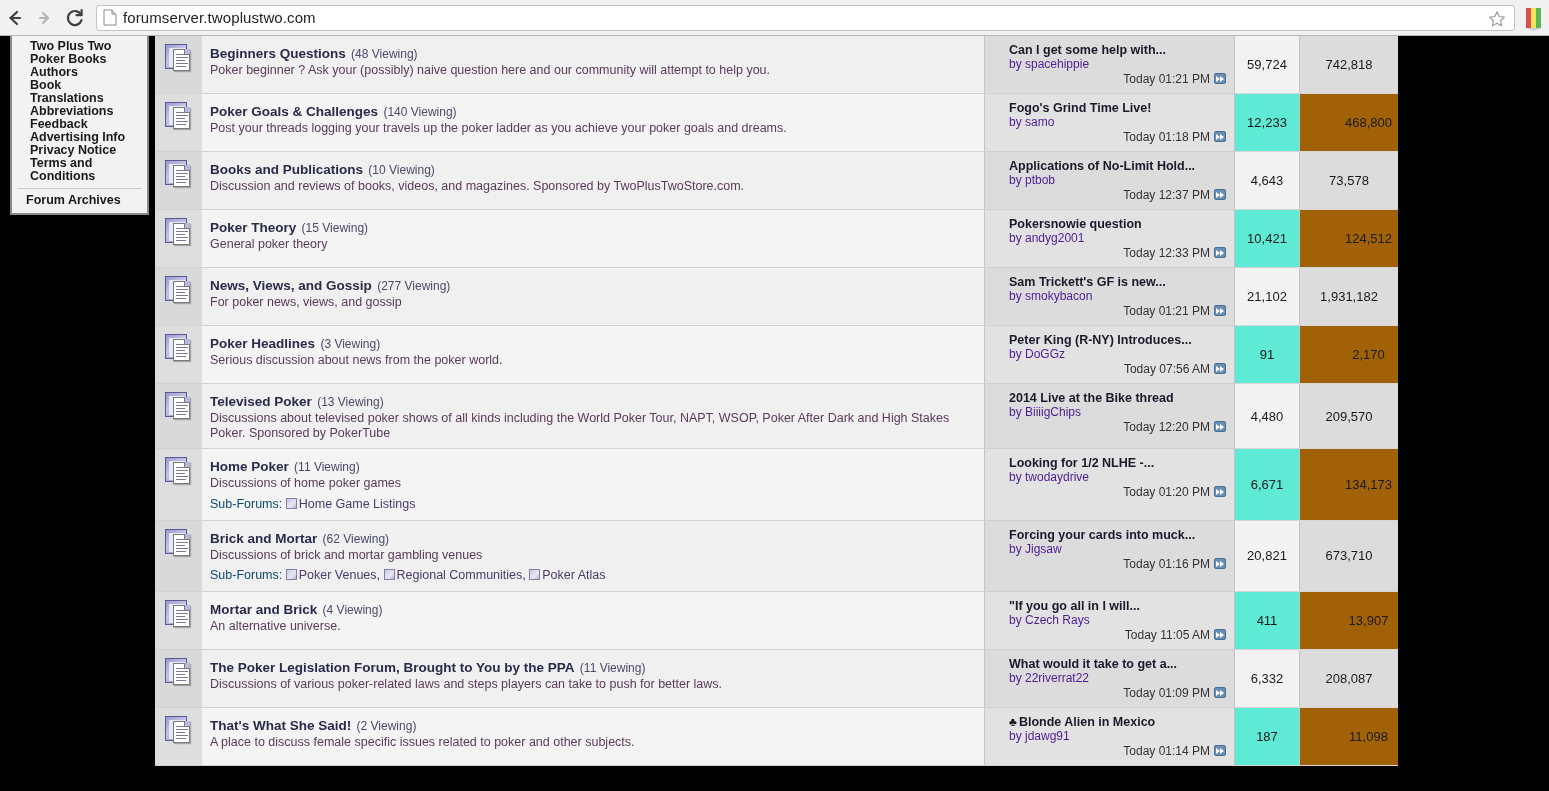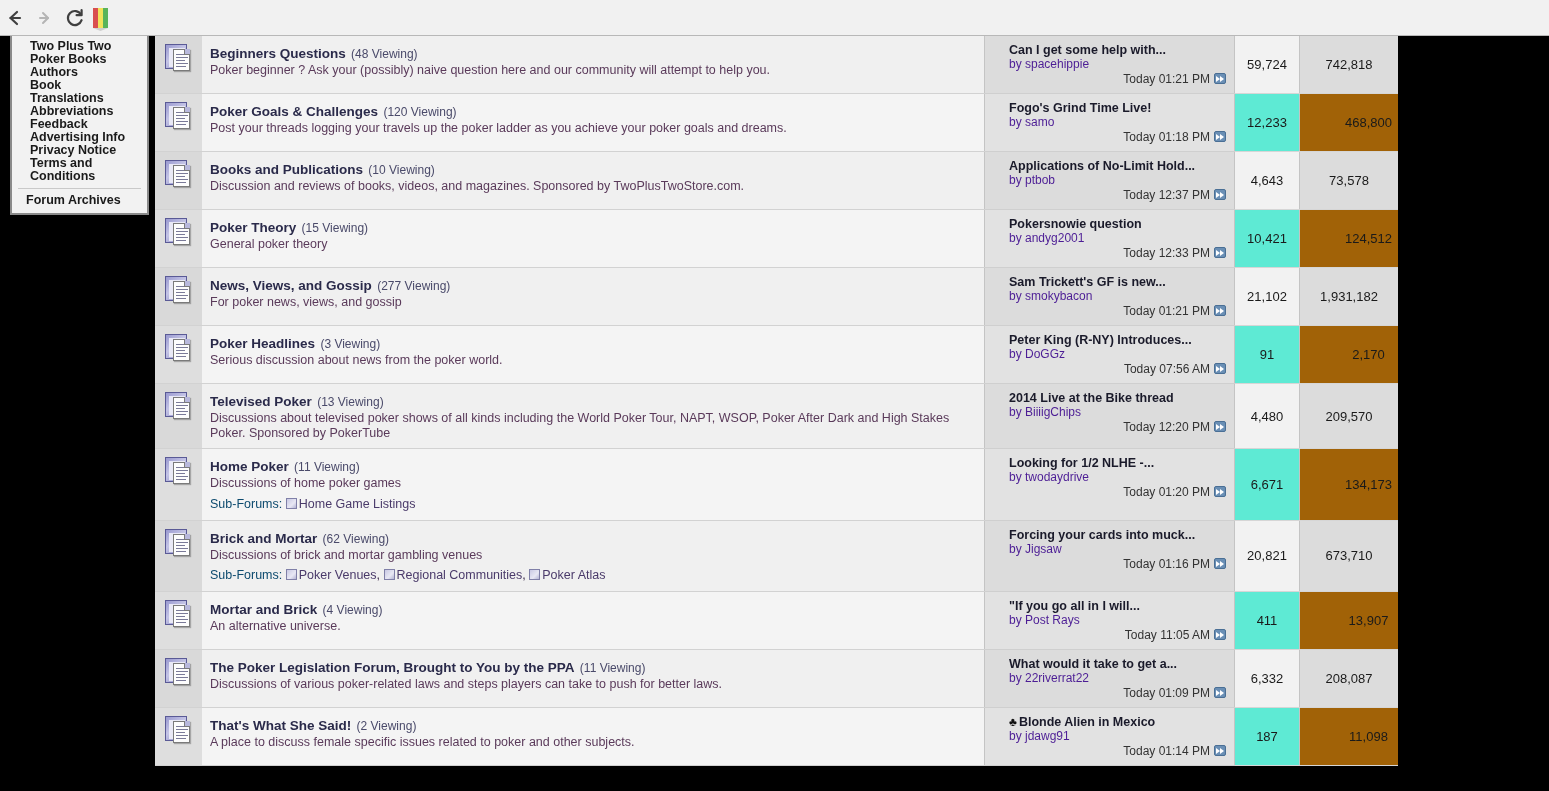--- a/index.html
+++ b/index.html
@@ -292,20 +292,30 @@
       <path d="M13 10 H5" stroke="#b5b5b5" stroke-width="2" fill="none" stroke-linecap="round"></path>
     </svg>
   </div>
   <div class="nav-btn">
     <svg width="22" height="22" viewBox="0 0 22 22">
       <path d="M17 7.5 A7 7 0 1 0 17.6 13.2" stroke="#404040" stroke-width="2.2" fill="none" stroke-linecap="round"></path>
       <path d="M17.6 3.2 L17.6 8.2 L12.6 8.2" stroke="#404040" stroke-width="2.2" fill="none" stroke-linecap="round" stroke-linejoin="round"></path>
     </svg>
   </div>
 
+  <div id="url-bar">
+    <svg id="page-doc-icon" width="14" height="17" viewBox="0 0 14 17">
+      <path d="M1 1 H9 L13 5 V16 H1 Z" fill="#fff" stroke="#8a8a8a" stroke-width="1"></path>
+      <path d="M9 1 V5 H13" fill="#e0e0e0" stroke="#8a8a8a" stroke-width="1"></path>
+    </svg>
+    <span id="url-text">forumserver.twoplustwo.com</span>
+    <svg id="star-icon" width="18" height="18" viewBox="0 0 18 18">
+      <path d="M9 1.8 L11.2 6.5 L16.3 7.1 L12.6 10.7 L13.6 15.8 L9 13.3 L4.4 15.8 L5.4 10.7 L1.7 7.1 L6.8 6.5 Z" fill="none" stroke="#9a9a9a" stroke-width="1.2" stroke-linejoin="round"></path>
+    </svg>
+  </div>
 
   <svg id="ext-icon" viewBox="0 0 22 26">
     <rect x="3" y="3" width="5" height="20" fill="#d94f4f"></rect>
     <rect x="8" y="3" width="5" height="20" fill="#f2e35a"></rect>
     <rect x="13" y="3" width="5" height="20" fill="#5ab45a"></rect>
     <path d="M3 23 L18 23 L10.5 26 Z" fill="#cfcfcf"></path>
   </svg>
 </div>
 
 <div id="page">
@@ -369,21 +379,21 @@
                   <i style="top:4px;width:11px"></i>
                   <i style="top:7px;width:12px"></i>
                   <i style="top:10px;width:9px"></i>
                   <i style="top:13px;width:12px"></i>
                   <i style="top:16px;width:10px"></i>
                   <div class="corner"></div>
                 </div>
               </div>
             </td>
             <td class="f-main-cell alt">
-              <div><a class="f-title">Poker Goals &amp; Challenges</a><span class="f-viewing"> (120 Viewing)</span></div>
+              <div><a class="f-title">Poker Goals &amp; Challenges</a><span class="f-viewing"> (140 Viewing)</span></div>
               <div class="f-desc">Post your threads logging your travels up the poker ladder as you achieve your poker goals and dreams.</div>
             </td>
             <td class="f-last-cell alt">
               <div class="lp-title"><a style="color: rgb(26, 26, 42);">Fogo's Grind Time Live!</a></div>
               <div class="lp-by">by samo</div>
               <div class="lp-time-row"><span>Today 01:18 PM</span><span class="lp-jump"></span></div>
             </td>
             <td class="f-num-cell alt">12,233</td>
             <td class="f-num-cell posts alt">468,800</td>
           </tr>
@@ -600,21 +610,21 @@
                   <div class="corner"></div>
                 </div>
               </div>
             </td>
             <td class="f-main-cell alt">
               <div><a class="f-title">Mortar and Brick</a><span class="f-viewing"> (4 Viewing)</span></div>
               <div class="f-desc">An alternative universe.</div>
             </td>
             <td class="f-last-cell alt">
               <div class="lp-title"><a style="color: rgb(26, 26, 42);">"If you go all in I will...</a></div>
-              <div class="lp-by">by Post Rays</div>
+              <div class="lp-by">by Czech Rays</div>
               <div class="lp-time-row"><span>Today 11:05 AM</span><span class="lp-jump"></span></div>
             </td>
             <td class="f-num-cell alt">411</td>
             <td class="f-num-cell posts alt">13,907</td>
           </tr>
           <tr class="f-row">
             <td class="f-icon-cell">
               <div class="folder-ico">
                 <div class="back">
                   <div class="back-in"></div>

